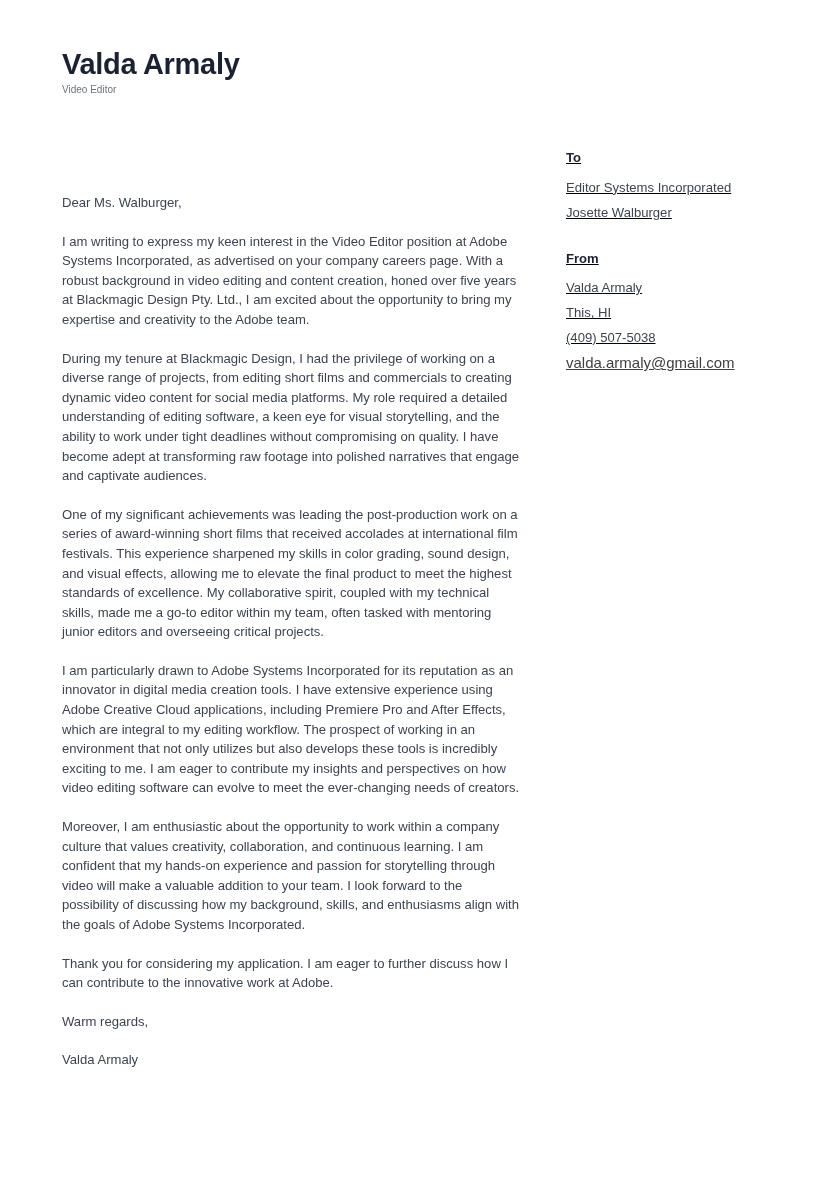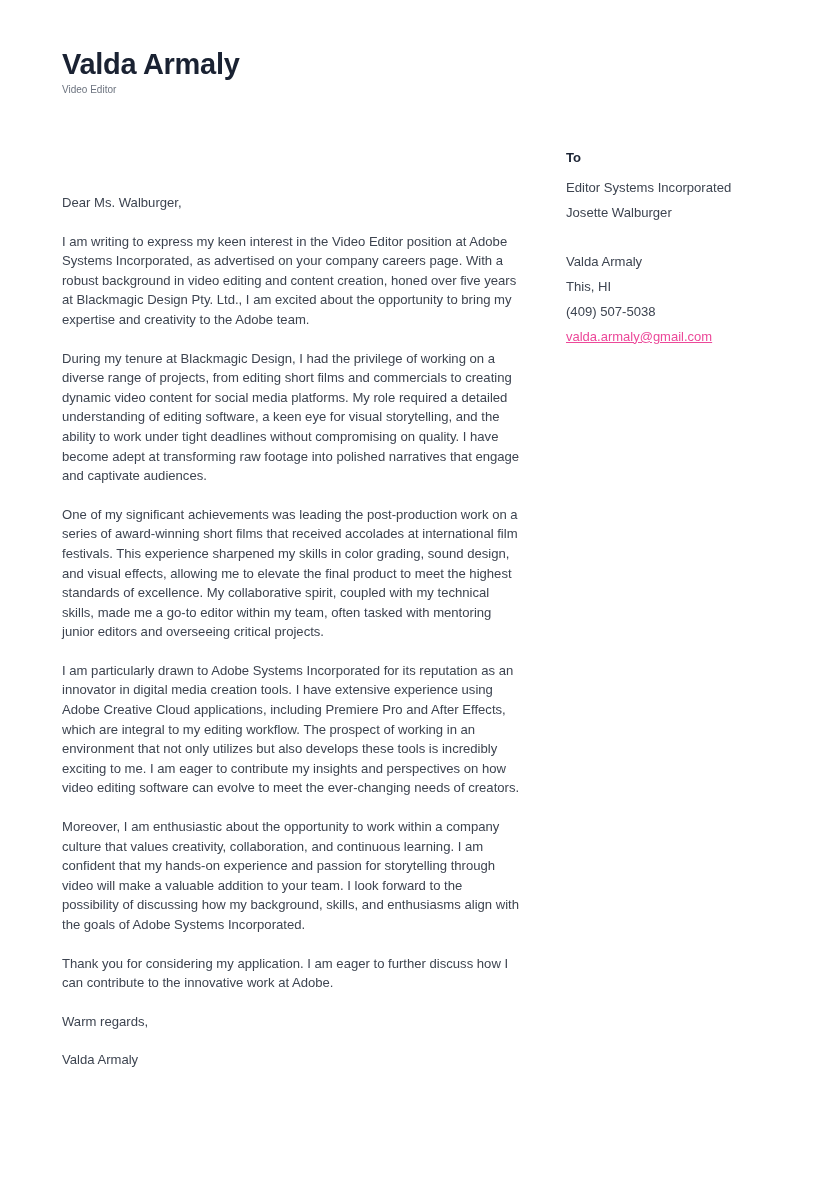--- a/index.html
+++ b/index.html
@@ -97,20 +97,21 @@
     margin-top: 19px;
   }
 
   .signature-name {
     margin-top: 19px;
   }
 
   
   .side-block {
     margin: 0;
+    text-decoration: underline;
   }
 
   .side-block + .side-block {
     margin-top: 24px;
   }
 
   .side-heading {
     font-size: 13.1px;
     font-weight: bold;
     color: #1a2232;
@@ -121,22 +122,22 @@
   .side-line {
     font-size: 13.1px;
     font-weight: normal;
     color: #3d4450;
     line-height: 25px;
     margin: 0;
     white-space: nowrap;
   }
 
   .side-link {
-    font-size: 13px;
-    color: #ec4899;
+    font-size: 15px;
+    color: #404040;
     line-height: 25px;
     text-decoration: underline;
     display: inline-block;
     cursor: pointer;
   }
 </style>
 </head>
 <body>
 
 <div class="page">
@@ -175,20 +176,21 @@
 
       <div class="col-side">
 
         <div class="side-block">
           <div class="side-heading">To</div>
           <div class="side-line">Editor Systems Incorporated</div>
           <div class="side-line">Josette Walburger</div>
         </div>
 
         <div class="side-block">
+          <div class="side-heading">From</div>
           <div class="side-line">Valda Armaly</div>
           <div class="side-line">This, HI</div>
           <div class="side-line">(409) 507-5038</div>
           <div class="side-line">
             <span class="side-link">valda.armaly@gmail.com</span>
           </div>
         </div>
 
       </div>
 

